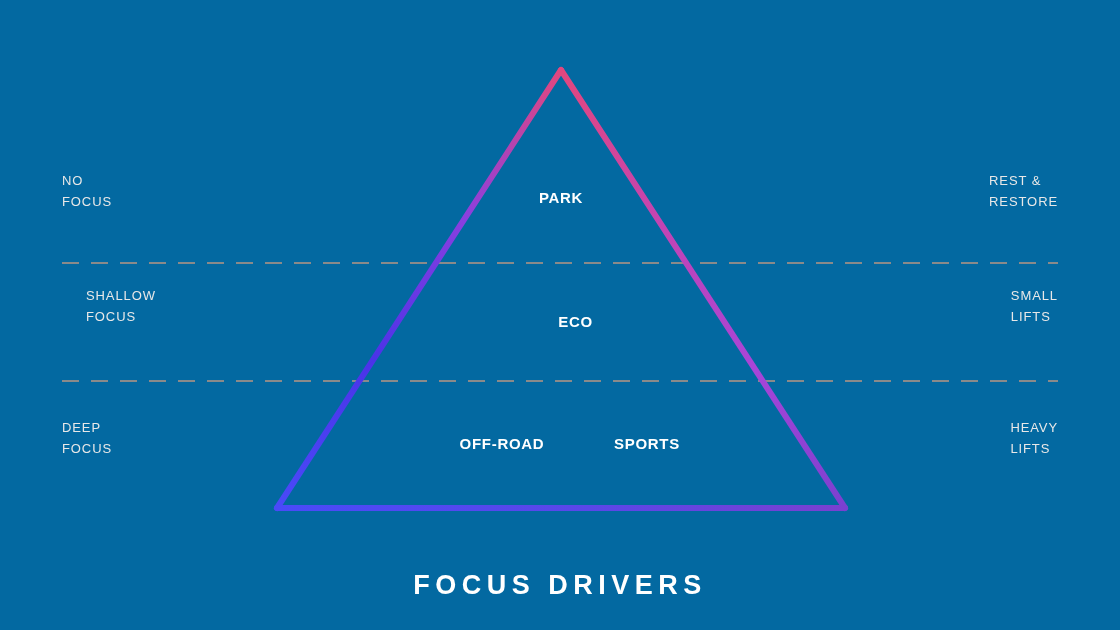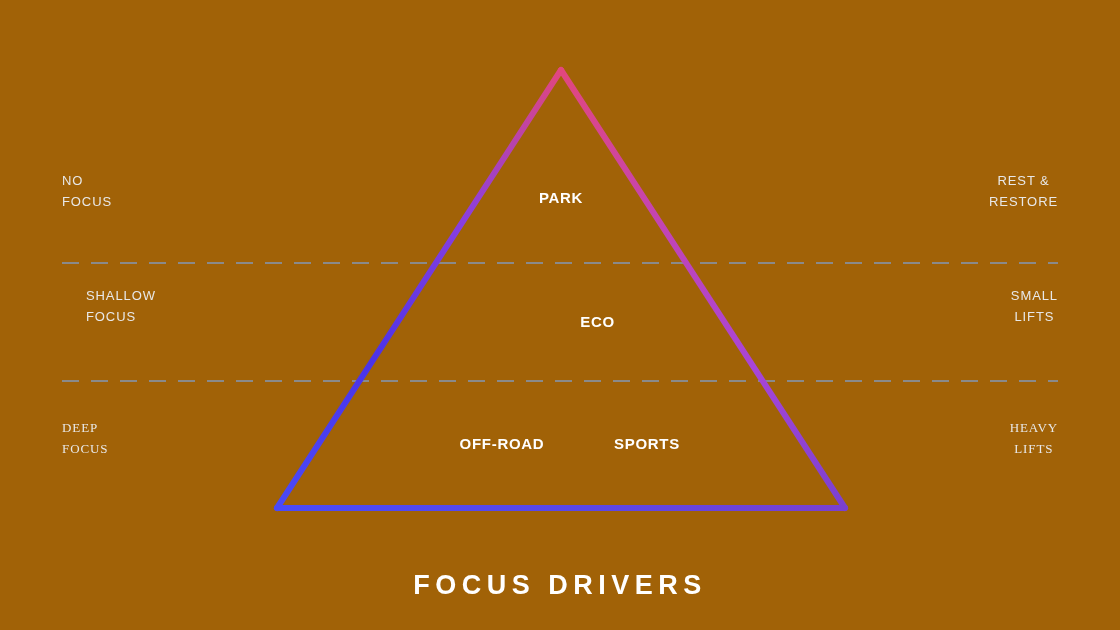--- a/index.html
+++ b/index.html
@@ -12,21 +12,21 @@
     width: 1120px;
     height: 630px;
     overflow: hidden;
     font-family: "Liberation Sans", sans-serif;
     -webkit-font-smoothing: antialiased;
   }
   #stage {
     position: relative;
     width: 1120px;
     height: 630px;
-    background: #a16207;
+    background: #0369a1;
   }
   #diagram-svg {
     position: absolute;
     left: 0;
     top: 0;
     width: 1120px;
     height: 630px;
     display: block;
   }
 
@@ -35,25 +35,25 @@
     position: absolute;
     font-size: 13px;
     line-height: 21px;
     letter-spacing: 0.9px;
     color: #e8e8e8;
     font-weight: 400;
     white-space: pre-line;
     text-transform: uppercase;
   }
   .side-label.left  { left: 62px;  text-align: left;  }
-  .side-label.right { right: 62px; text-align: center; }
+  .side-label.right { right: 62px; text-align: left; }
 
   .row-1 { top: 170px; }
   .row-2 { top: 285px; margin-left: 24px; }
-  .row-3 { top: 417px; font-family: Liberation Serif, serif; }
+  .row-3 { top: 417px; }
 
   
   .zone-label {
     position: absolute;
     font-size: 15px;
     font-weight: 700;
     letter-spacing: 0.7px;
     color: #ffffff;
     white-space: nowrap;
     text-transform: uppercase;
@@ -118,19 +118,19 @@
 FOCUS</div>
 
   <div class="side-label right row-1">REST &amp;
 RESTORE</div>
   <div class="side-label right row-2">SMALL
 LIFTS</div>
   <div class="side-label right row-3">HEAVY
 LIFTS</div>
 
   <div class="zone-label" style="left:561px; top:197px; transform:translate(-50%,-50%);text-align:right;">PARK</div>
-  <div class="zone-label" style="left:583px; top:321px; transform:translate(-50%,-50%);padding-left:29px;">ECO</div>
+  <div class="zone-label" style="left:561px; top:321px; transform:translate(-50%,-50%);padding-left:29px;">ECO</div>
   <div class="zone-label" style="left:502px; top:443px; transform:translate(-50%,-50%);">OFF-ROAD</div>
   <div class="zone-label" style="left:647px; top:443px; transform:translate(-50%,-50%);">SPORTS</div>
 
   <div id="caption">FOCUS DRIVERS</div>
 
 </div>
 
 </body></html>

